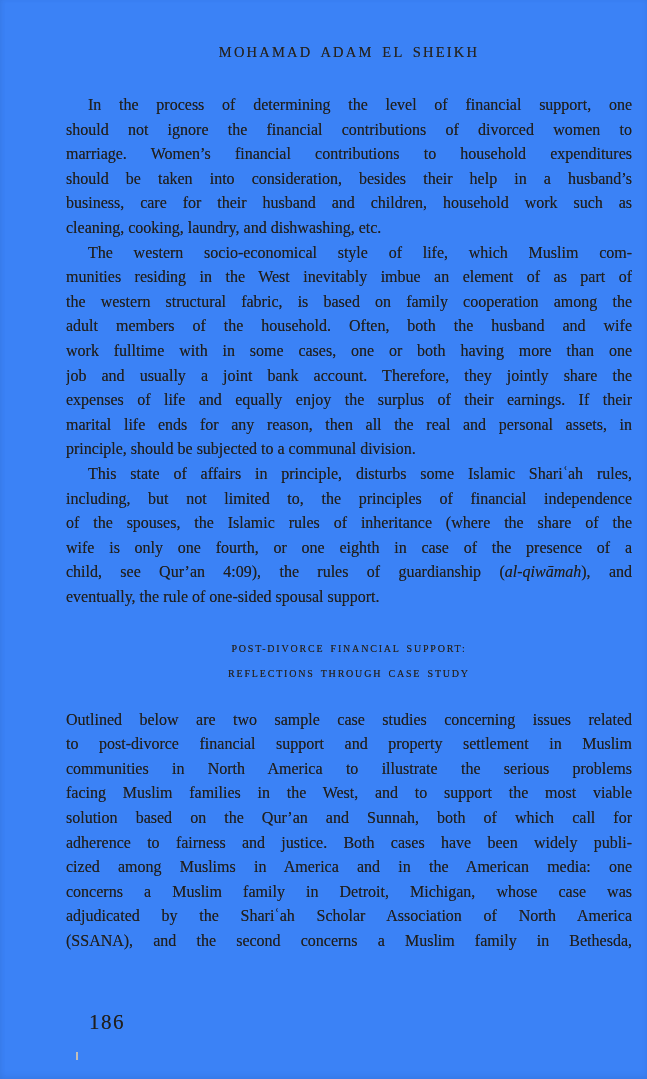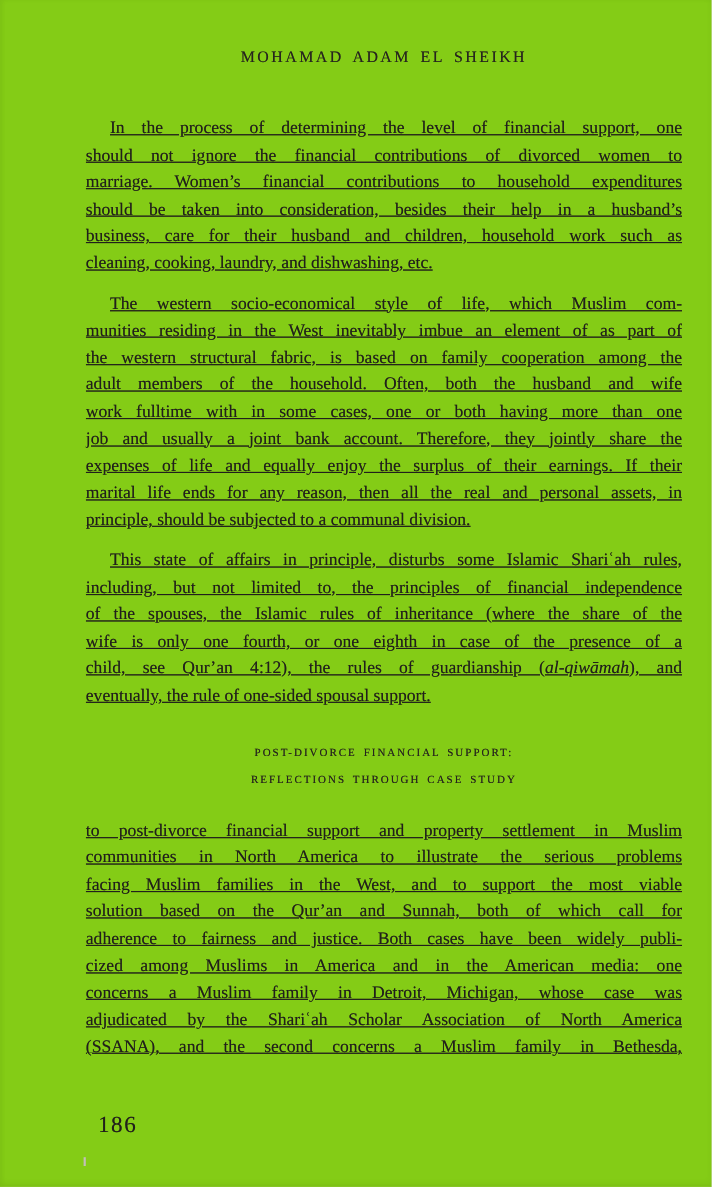--- a/index.html
+++ b/index.html
@@ -1,20 +1,20 @@
 <!DOCTYPE html>
 <html><head>
 <meta charset="utf-8">
 <style>
   html, body { margin: 0; padding: 0; background: #e8e6e2; }
   .page {
     position: relative;
     width: 647px;
     height: 1079px;
-    background: #84cc16;
+    background: #3b82f6;
     overflow: hidden;
     font-family: "Liberation Serif", serif;
     color: #211f1c;
     box-shadow: inset 0 -3px 6px rgba(0,0,0,0.05), inset 2px 0 5px rgba(0,0,0,0.03);
   }
   .running-head {
     position: absolute;
     left: 66px;
     top: 44px;
     width: 566px;
@@ -26,21 +26,21 @@
     text-shadow: 0 0 0.5px rgba(30,28,24,0.55);
   }
   .body-text {
     position: absolute;
     left: 66px;
     top: 93px;
     width: 566px;
     font-size: 16px;
     text-shadow: 0 0 0.55px rgba(30,28,24,0.6);
   }
-  .para { margin: 12px; text-decoration: underline; }
+  .para { margin: 0; }
   .line {
     height: 24.6px;
     line-height: 24.6px;
     text-align: justify;
     text-align-last: justify;
     white-space: nowrap;
     overflow: hidden;
   }
   .line.endline { text-align: center; text-align-last: left; }
   .line.indent { text-indent: 22px; }
@@ -99,28 +99,29 @@
         <div class="line">job and usually a joint bank account. Therefore, they jointly share the</div>
         <div class="line">expenses of life and equally enjoy the surplus of their earnings. If their</div>
         <div class="line">marital life ends for any reason, then all the real and personal assets, in</div>
         <div class="line endline">principle, should be subjected to a communal division.</div>
       </div>
       <div class="para">
         <div class="line indent">This state of affairs in principle, disturbs some Islamic Shariʿah rules,</div>
         <div class="line">including, but not limited to, the principles of financial independence</div>
         <div class="line">of the spouses, the Islamic rules of inheritance (where the share of the</div>
         <div class="line">wife is only one fourth, or one eighth in case of the presence of a</div>
-        <div class="line"><span>child, see Qur’an 4:12), the rules of guardianship (</span><span class="ital">al-qiwāmah</span><span>), and</span></div>
+        <div class="line"><span>child, see Qur’an 4:09), the rules of guardianship (</span><span class="ital">al-qiwāmah</span><span>), and</span></div>
         <div class="line endline">eventually, the rule of one-sided spousal support.</div>
       </div>
       <div class="section-heading">
         <div class="hline">POST-DIVORCE FINANCIAL SUPPORT:</div>
         <div class="hline">REFLECTIONS THROUGH CASE STUDY</div>
       </div>
       <div class="para">
+        <div class="line">Outlined below are two sample case studies concerning issues related</div>
         <div class="line">to post-divorce financial support and property settlement in Muslim</div>
         <div class="line">communities in North America to illustrate the serious problems</div>
         <div class="line">facing Muslim families in the West, and to support the most viable</div>
         <div class="line">solution based on the Qur’an and Sunnah, both of which call for</div>
         <div class="line">adherence to fairness and justice. Both cases have been widely publi-</div>
         <div class="line">cized among Muslims in America and in the American media: one</div>
         <div class="line">concerns a Muslim family in Detroit, Michigan, whose case was</div>
         <div class="line">adjudicated by the Shariʿah Scholar Association of North America</div>
         <div class="line">(SSANA), and the second concerns a Muslim family in Bethesda,</div>
       </div>

